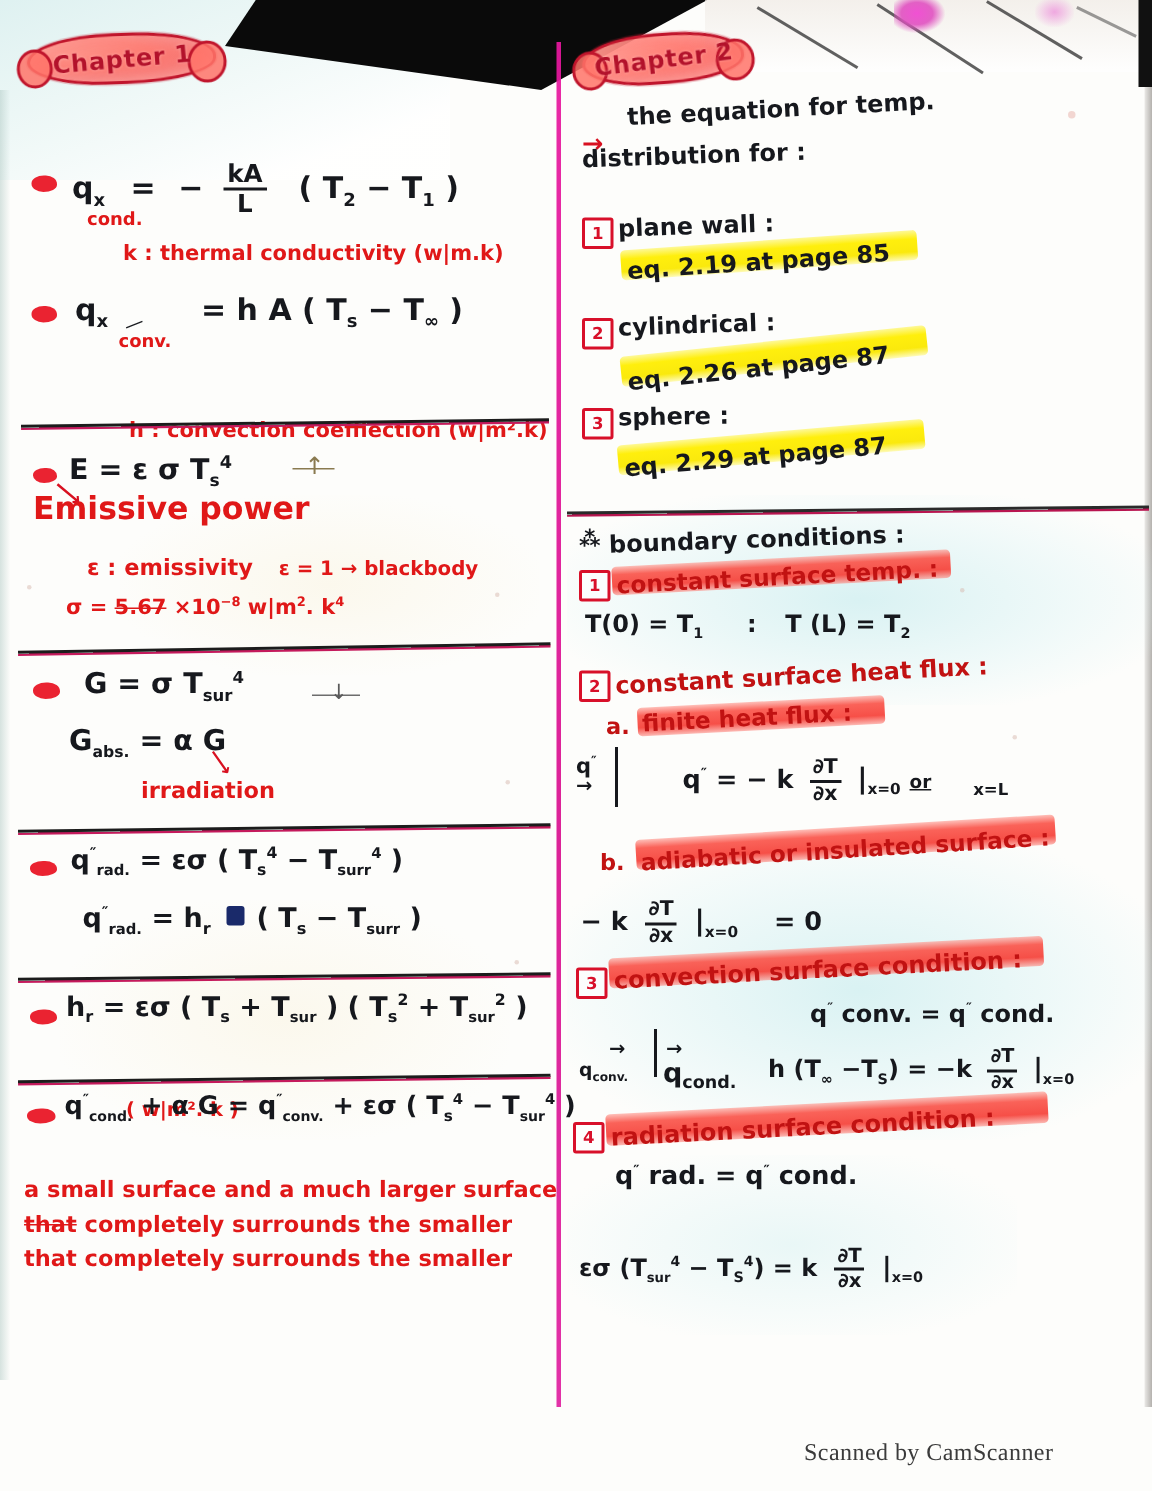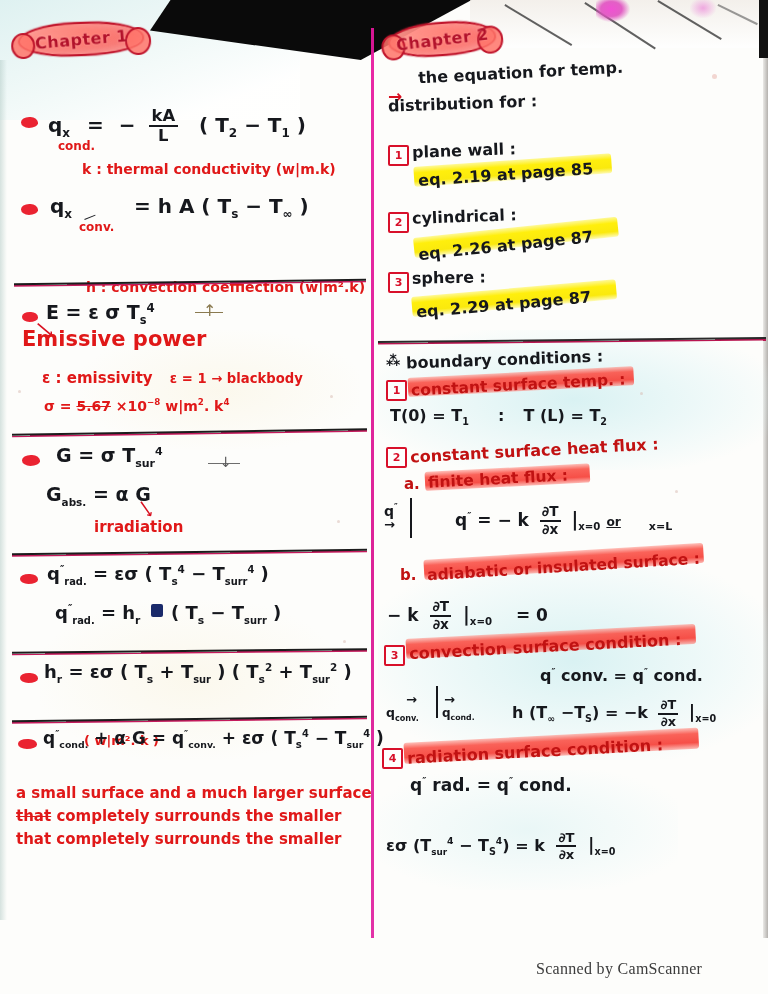--- a/index.html
+++ b/index.html
@@ -215,21 +215,21 @@
   <div class="hrule" style="left:14px;top:281px;width:352px;transform:rotate(-0.7deg);"></div>
 
   <div class="blotch" style="left:22px;top:312px;width:16px;height:10px;"></div>
   <div class="hw ink-black b" style="left:46px;top:303px;font-size:19px;">
     E = ε σ T<sub style="font-size:.6em;">s</sub><sup style="font-size:.62em;">4</sup>
   </div>
   <div class="tick-mark" style="left:203px;top:303px;font-size:16px;">↑</div>
   <div class="hw" style="left:195px;top:312px;width:28px;height:0;border-top:1.5px solid #8a7a50;"></div>
   <div class="arrow-red" style="left:35px;top:322px;font-size:14px;transform:rotate(40deg);">⟶</div>
   <div class="hw ink-red b" style="left:22px;top:329px;font-size:21px;">Emissive power</div>
-  <div class="hw ink-red b" style="left:42px;top:371px;font-size:15px;">
+  <div class="hw ink-red b" style="left:58px;top:371px;font-size:15px;">
     ε : emissivity <span style="display:inline-block;width:12px;"></span><span style="font-size:.88em;">ε = 1 → blackbody</span>
   </div>
   <div class="hw ink-red b" style="left:44px;top:398px;font-size:14px;">
     σ = <span style="text-decoration:line-through;text-decoration-color:#e01818;">5.67</span> ×10<sup>−8</sup> w|m<sup>2</sup>. k<sup>4</sup>
   </div>
 
   <div class="hrule" style="left:12px;top:431px;width:355px;transform:rotate(-0.9deg);"></div>
 
   <div class="blotch" style="left:22px;top:455px;width:18px;height:11px;"></div>
   <div class="hw ink-black b" style="left:56px;top:446px;font-size:19px;">
@@ -351,21 +351,21 @@
   <div class="hl-red" style="left:406px;top:639px;width:290px;height:20px;transform:rotate(-3deg);"></div>
   <div class="hw ink-darkred b" style="left:409px;top:639px;font-size:16px;transform:rotate(-3deg);">convection surface condition :</div>
 
   <div class="hw ink-black b" style="left:540px;top:668px;font-size:16px;">
     q<sup style="font-size:.55em;">″</sup> conv. = q<sup style="font-size:.55em;">″</sup> cond.
   </div>
   <div class="arrow-red" style="left:406px;top:693px;font-size:13px;color:#16181d;">→</div>
   <div class="hw ink-black b" style="left:386px;top:707px;font-size:12.5px;">q<sub style="font-size:.65em;">conv.</sub></div>
   <div class="hw" style="left:436px;top:686px;width:0;height:32px;border-left:2px solid #16181d;"></div>
   <div class="arrow-red" style="left:444px;top:693px;font-size:13px;color:#16181d;">→</div>
-  <div class="hw ink-black b" style="left:442px;top:707px;font-size:12px;">q<sub style="font-size:.65em;">cond.</sub></div>
+  <div class="hw ink-black b" style="left:442px;top:707px;font-size:18px;">q<sub style="font-size:.65em;">cond.</sub></div>
 
   <div class="hw ink-black b" style="left:512px;top:699px;font-size:16px;">
     h (T<sub style="font-size:.6em;">∞</sub> −T<sub style="font-size:.6em;">S</sub>) = −k
     <span style="display:inline-block;text-align:center;vertical-align:middle;margin:0 5px;font-size:.8em;">
       <span style="display:block;border-bottom:2px solid #16181d;padding:0 2px 1px;">∂T</span>
       <span style="display:block;padding-top:1px;">∂x</span>
     </span>
     <span style="font-size:1.1em;">|</span><sub style="font-size:.6em;">x=0</sub>
   </div>
 

